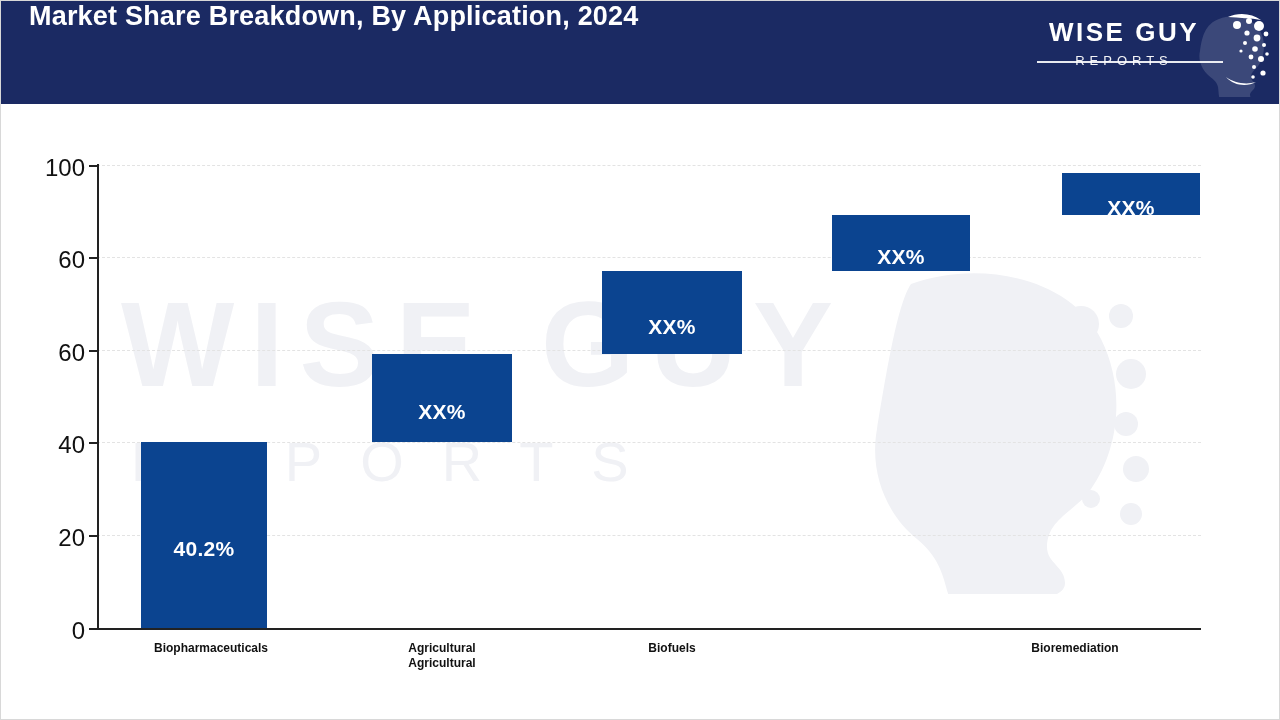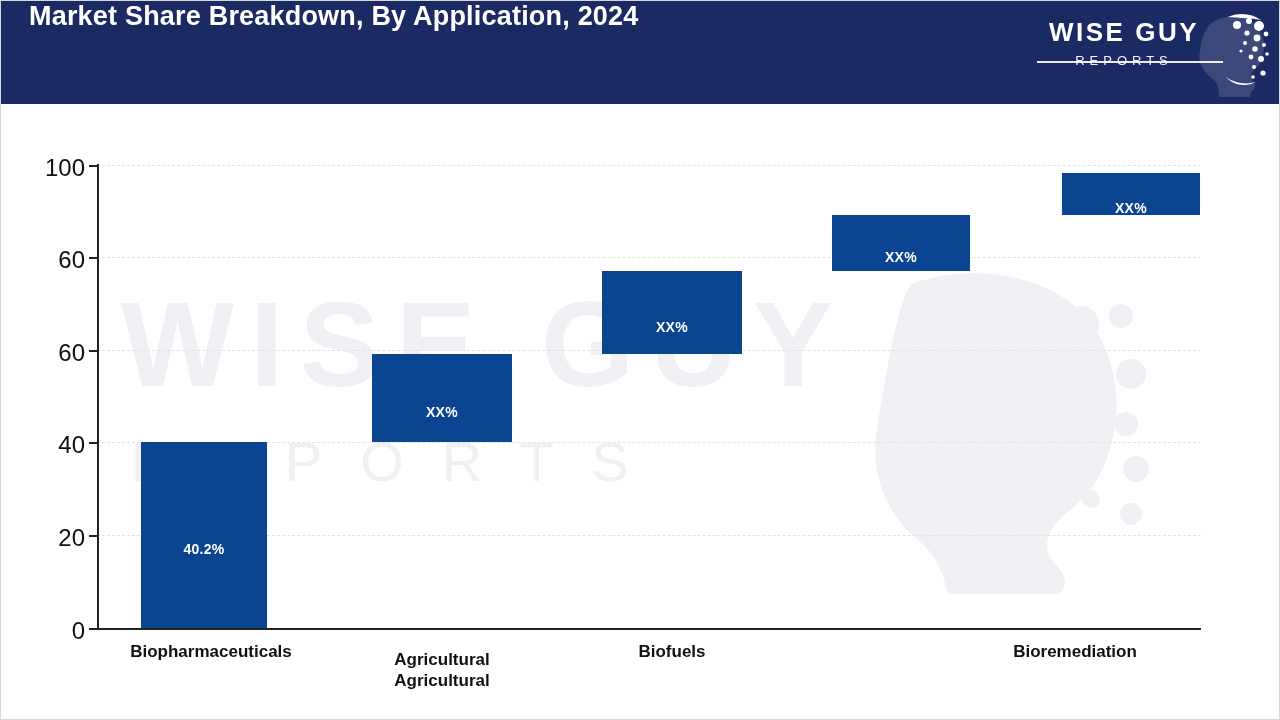--- a/index.html
+++ b/index.html
@@ -185,30 +185,30 @@
   .bar {
     position: absolute;
     background: #0b4490;
     display: flex;
     align-items: center;
     justify-content: center;
   }
 
   .bar-label {
     color: #ffffff;
-    font-size: 14px;
+    font-size: 21px;
     font-weight: bold;
     letter-spacing: 0.3px;
     margin-top: 28px;
   }
 
   .cat-label {
     position: absolute;
     text-align: center;
-    font-size: 17px;
+    font-size: 12px;
     font-weight: bold;
     color: #111111;
     line-height: 1.25;
   }
 </style>
 </head>
 <body>
 
 <div id="page">
 
@@ -319,21 +319,21 @@
     <div class="bar" style="left:831px; top:111px; width:138px; height:56px;">
       <span class="bar-label">XX%</span>
     </div>
     <div class="bar" style="left:1061px; top:69px; width:138px; height:42px;">
       <span class="bar-label">XX%</span>
     </div>
 
     <div class="cat-label" style="left:110px; top:537px; width:200px;">
       <div>Biopharmaceuticals</div>
     </div>
-    <div class="cat-label" style="left:341px; top:537px; width:200px;margin-top:8px;">
+    <div class="cat-label" style="left:341px; top:537px; width:200px;">
       <div>Agricultural</div>
       <div>Agricultural</div>
     </div>
     <div class="cat-label" style="left:571px; top:537px; width:200px;">
       <div>Biofuels</div>
     </div>
     <div class="cat-label" style="left:974px; top:537px; width:200px;">
       <div>Bioremediation</div>
     </div>
 

